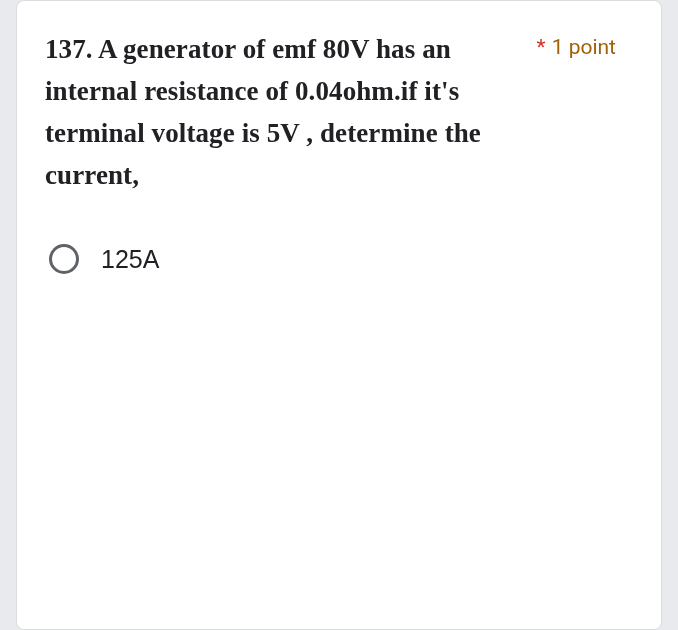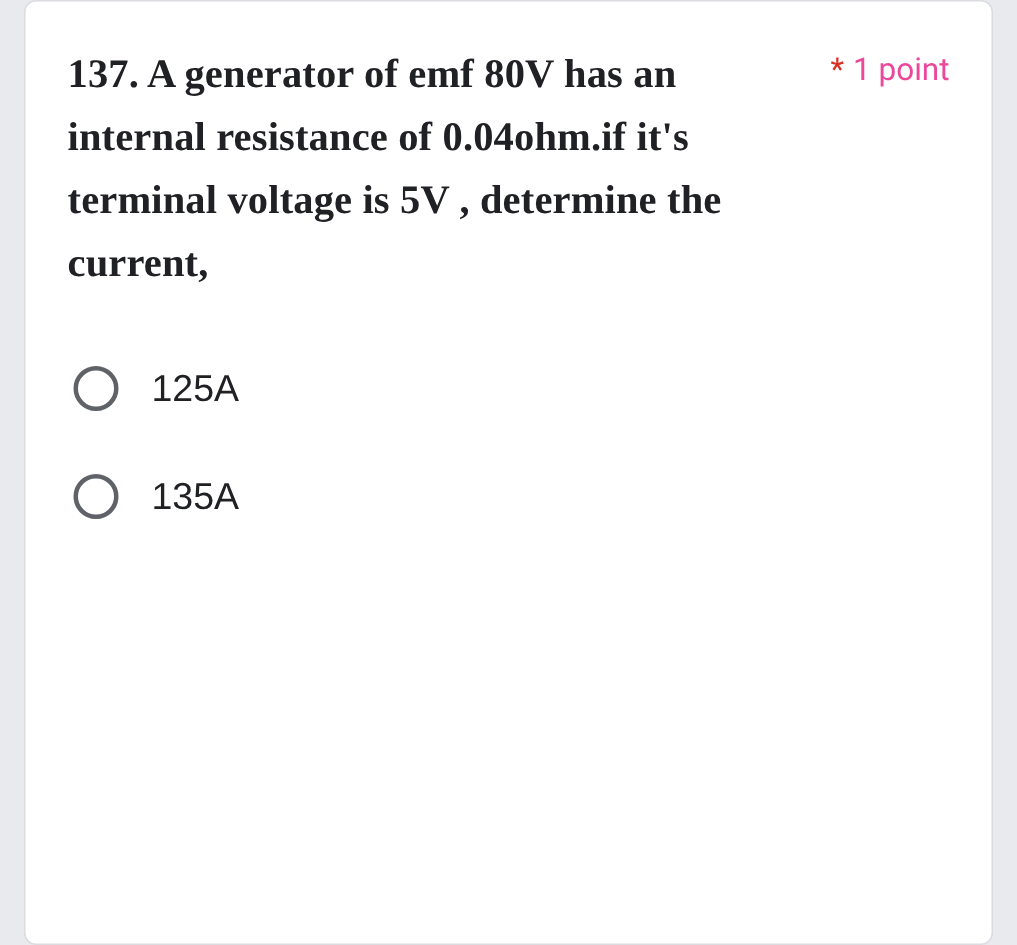--- a/index.html
+++ b/index.html
@@ -14,21 +14,21 @@
   }
   .outer-wrap {
     width: 100%;
     padding: 0 16px;
     background: #e8eaed;
   }
   .card {
     background: #ffffff;
     border: 1px solid #dadce0;
     border-radius: 8px;
-    padding: 28px 28px 28px 28px;
+    padding: 28px 45px 28px 28px;
     width: 100%;
     height: 100%;
   }
   .question-header {
     display: flex;
     align-items: flex-start;
     gap: 12px;
     margin-bottom: 48px;
   }
   .question-text {
@@ -45,26 +45,25 @@
     padding-top: 6px;
     font-size: 21px;
     color: #202124;
   }
   .asterisk {
     color: #d93025;
     font-size: 21px;
     margin-right: 6px;
   }
   .points {
-    color: #ec4899;
+    color: #a16207;
     font-size: 21px;
   }
   .options {
     display: flex;
-    flex-direction: column;
     gap: 42px;
     padding-left: 4px;
   }
   .option {
     display: flex;
     align-items: center;
     gap: 22px;
     cursor: pointer;
   }
   .radio {
@@ -89,19 +88,15 @@
       <div class="question-text">137. A generator of emf 80V has an internal resistance of 0.04ohm.if it's terminal voltage is 5V , determine the current,</div>
       <div class="meta">
         <span class="asterisk">*</span><span class="points">1 point</span>
       </div>
     </div>
     <div class="options">
       <div class="option">
         <div class="radio"></div>
         <div class="option-label">125A</div>
       </div>
-      <div class="option">
-        <div class="radio"></div>
-        <div class="option-label">135A</div>
-      </div>
     </div>
   </div>
 </div>
 
 </body></html>

